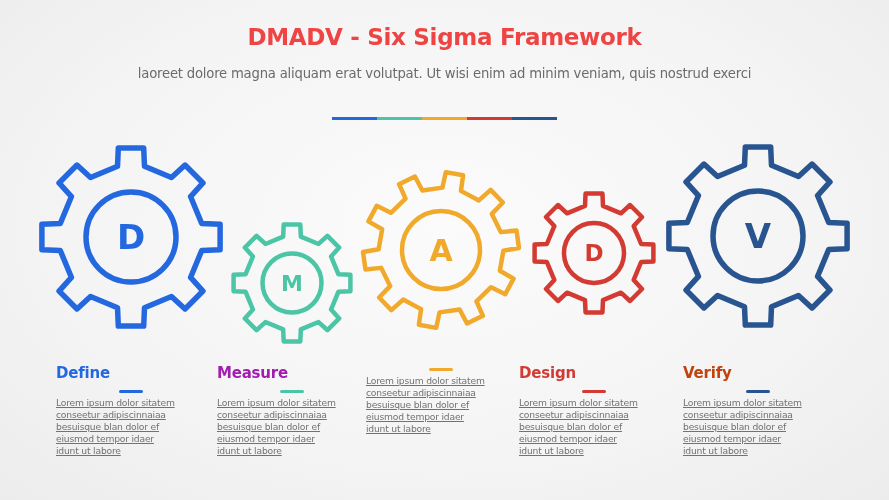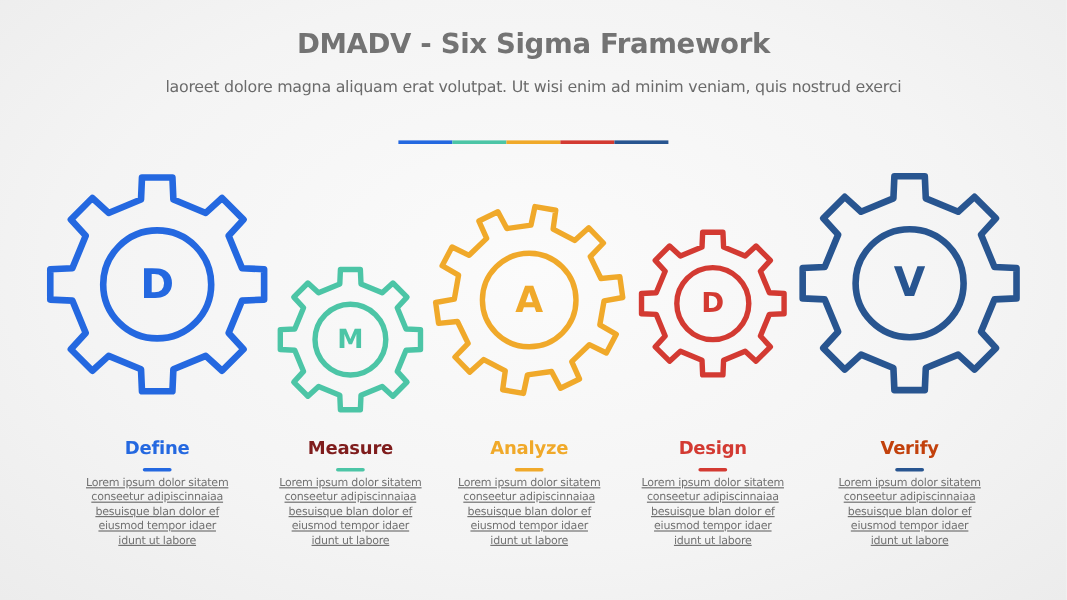--- a/index.html
+++ b/index.html
@@ -4,37 +4,37 @@
 <style>
   html, body { margin: 0; padding: 0; }
   body {
     width: 889px; height: 500px; overflow: hidden; position: relative;
     background: radial-gradient(ellipse at 50% 45%, #fbfbfb 0%, #f4f4f4 60%, #ececec 100%);
     font-family: "DejaVu Sans", sans-serif;
   }
   .title {
     position: absolute; left: 0; top: 24px; width: 889px; text-align: center;
     font-family: "DejaVu Sans", sans-serif; font-weight: bold; font-size: 23px;
-    color: #737373; letter-spacing: -0.3px;
+    color: #ef4444; letter-spacing: -0.3px;
   }
   .subtitle {
     position: absolute; left: 60px; top: 64px; width: 769px; text-align: center;
     font-family: "DejaVu Sans", sans-serif; font-size: 13.2px; line-height: 19px;
     color: #6b6b6b; letter-spacing: -0.2px;
   }
   .colorbar { position: absolute; left: 332px; top: 117px; width: 225px; height: 3px; display: flex; }
   .colorbar span { flex: 1; height: 3px; }
   .gear { position: absolute; }
   .gear svg { overflow: visible; display: block; }
   .gear-letter {
     position: absolute; left: 0; top: 0; width: 100%; height: 100%;
     display: flex; align-items: center; justify-content: center;
     font-family: "DejaVu Sans", sans-serif; font-weight: bold;
   }
-  .step { position: absolute; top: 362px; width: 150px; text-align: center; }
+  .step { position: absolute; top: 362px; width: 150px; text-align: left; }
   .step-label { font-family: "DejaVu Sans", sans-serif; font-weight: bold; font-size: 15px; height: 22px; line-height: 22px; letter-spacing: -0.2px; }
   .step-underline { width: 24px; height: 3px; border-radius: 2px; margin: 6px auto 4px auto; }
   .step-desc { font-family: "DejaVu Sans", sans-serif; font-size: 9.2px; line-height: 12px; color: #727272; letter-spacing: -0.2px; }
   .step-desc div { white-space: nowrap; text-decoration: underline; }
 </style>
 </head>
 <body>
 
 <div class="title">DMADV - Six Sigma Framework</div>
 <div class="subtitle">
@@ -92,32 +92,31 @@
       <div class="step-underline" style="background: rgb(36, 104, 224);"></div>
       <div class="step-desc">
         <div>Lorem ipsum dolor sitatem</div>
         <div>conseetur adipiscinnaiaa</div>
         <div>besuisque blan dolor ef</div>
         <div>eiusmod tempor idaer</div>
         <div>idunt ut labore</div>
       </div>
     </div>
     <div class="step" style="left: 217px;">
-      <div class="step-label" style="color: #7f1d1d;">Measure</div>
+      <div class="step-label" style="color: #a21caf;">Measure</div>
       <div class="step-underline" style="background: rgb(76, 197, 166);"></div>
       <div class="step-desc">
         <div>Lorem ipsum dolor sitatem</div>
         <div>conseetur adipiscinnaiaa</div>
         <div>besuisque blan dolor ef</div>
         <div>eiusmod tempor idaer</div>
         <div>idunt ut labore</div>
       </div>
     </div>
     <div class="step" style="left: 366px;">
-      <div class="step-label" style="color: rgb(240, 169, 42);">Analyze</div>
       <div class="step-underline" style="background: rgb(240, 169, 42);"></div>
       <div class="step-desc">
         <div>Lorem ipsum dolor sitatem</div>
         <div>conseetur adipiscinnaiaa</div>
         <div>besuisque blan dolor ef</div>
         <div>eiusmod tempor idaer</div>
         <div>idunt ut labore</div>
       </div>
     </div>
     <div class="step" style="left: 519px;">

